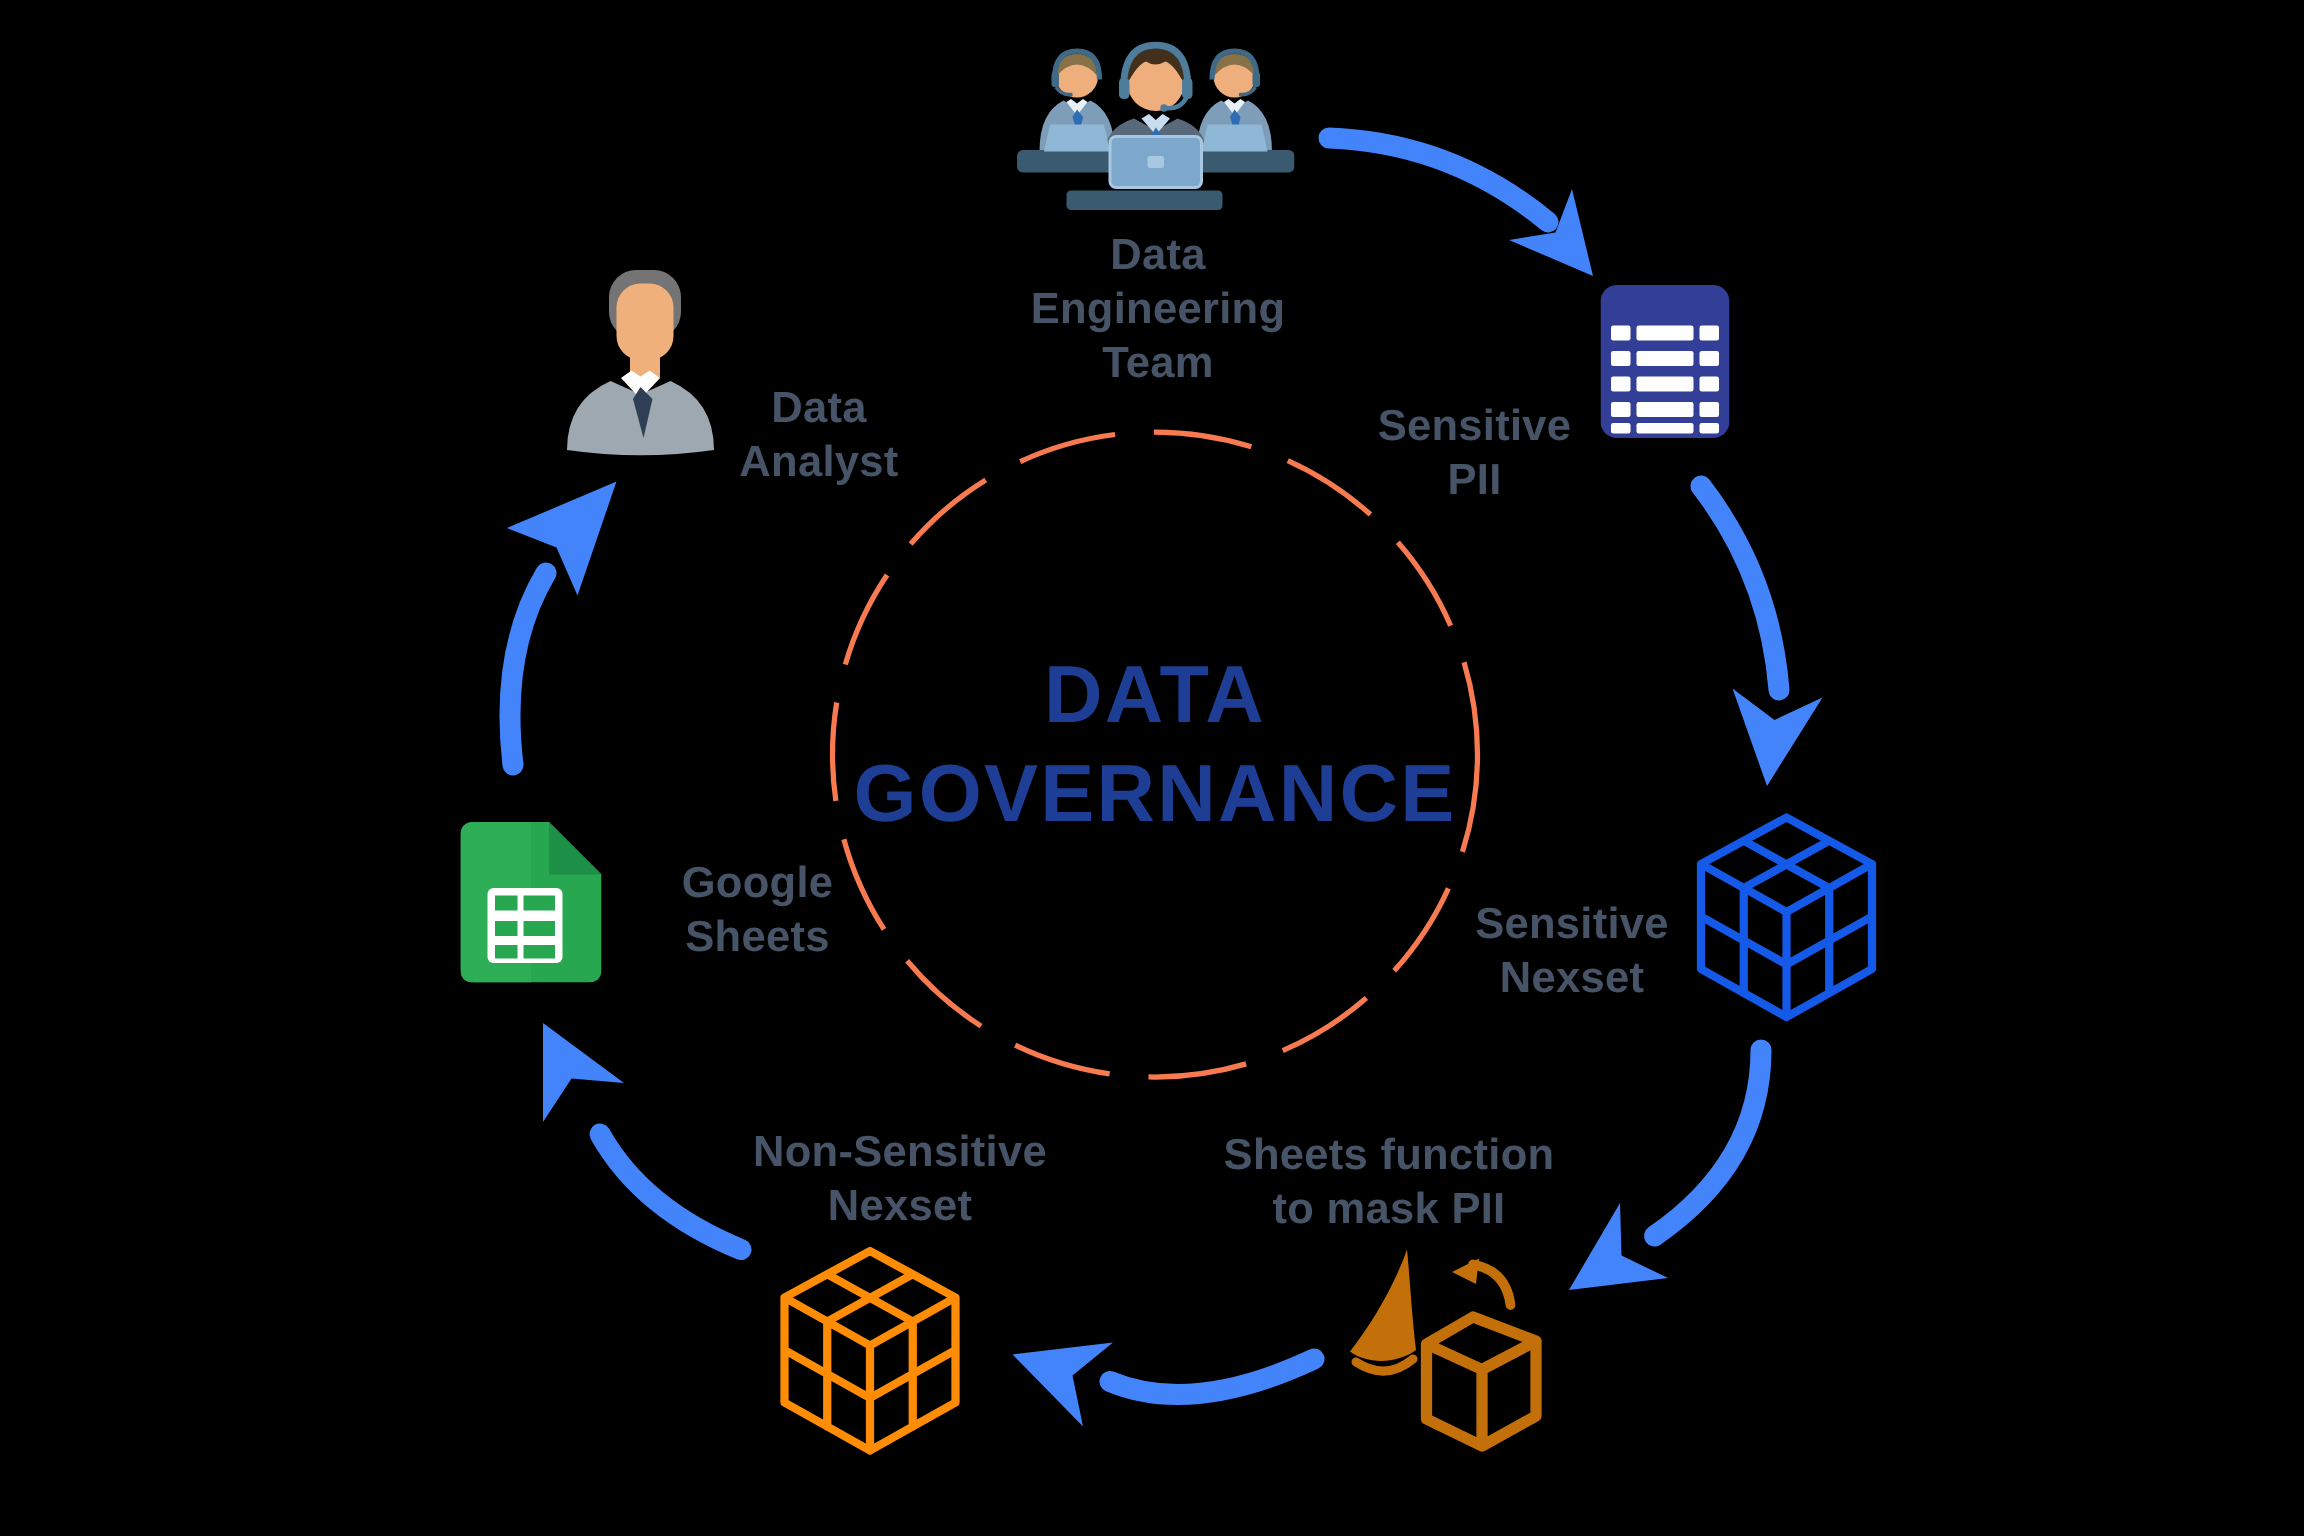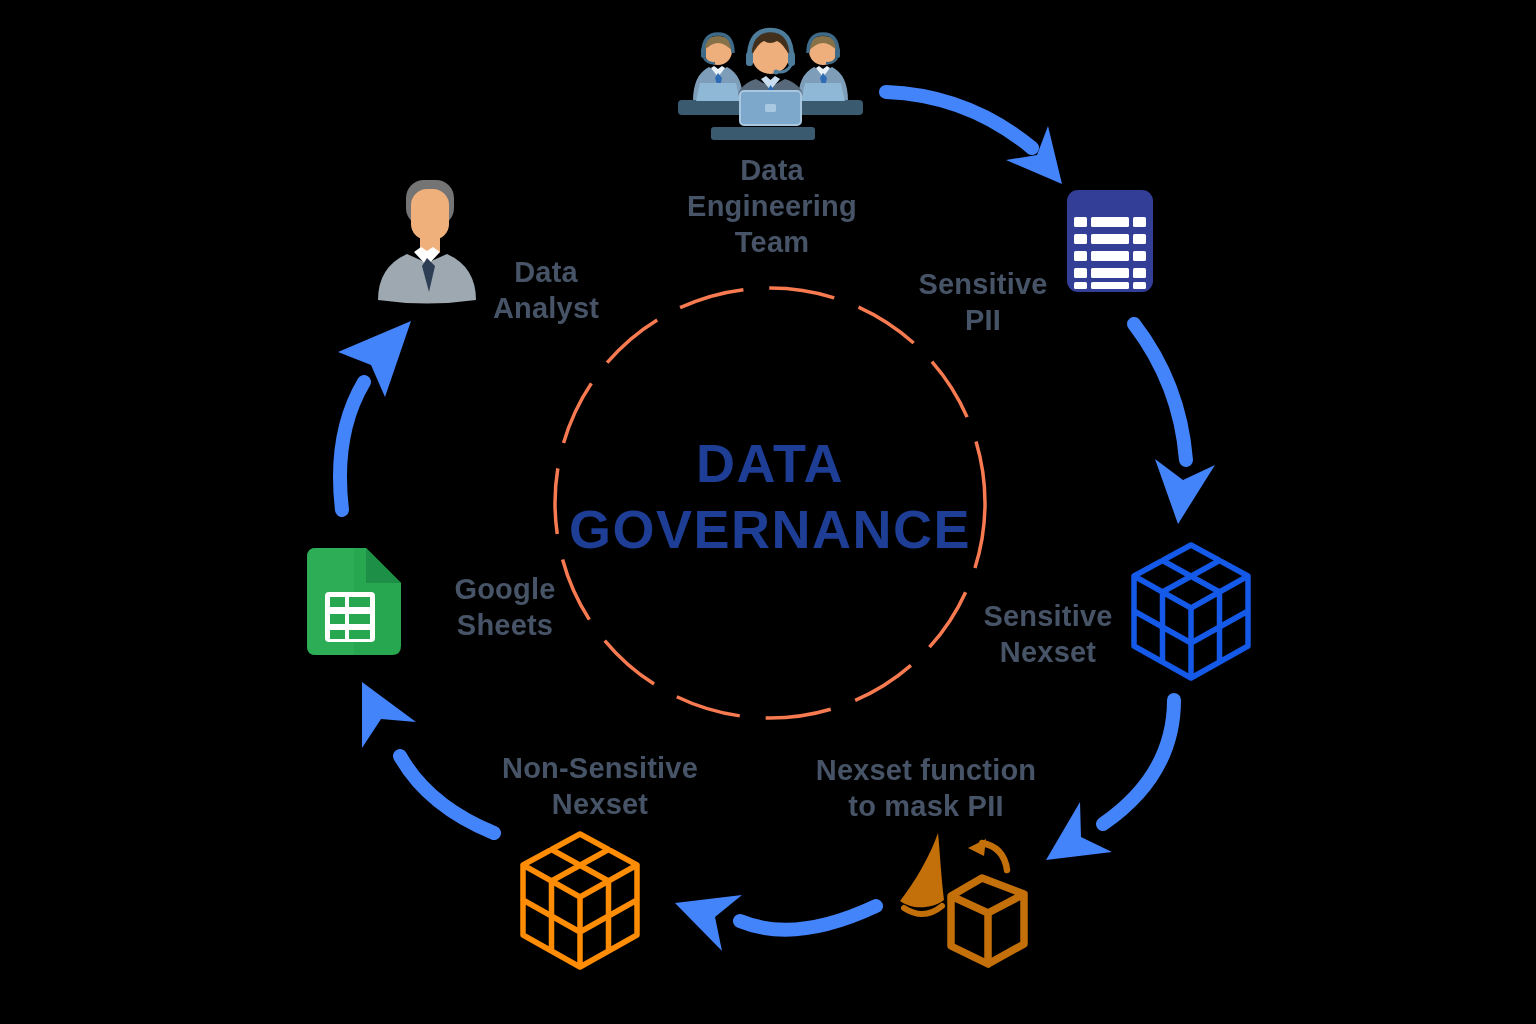--- a/index.html
+++ b/index.html
@@ -190,21 +190,21 @@
     <path d="M 55 82 L 63 90 L 57 116 L 50 90 Z" fill="#2E3F55"></path>
   </svg>
 
   <div class="label l-team">Data
 Engineering
 Team</div>
   <div class="label l-pii">Sensitive
 PII</div>
   <div class="label l-snex">Sensitive
 Nexset</div>
-  <div class="label l-hash">Nexset function
+  <div class="label l-hash">Sheets function
 to mask PII</div>
   <div class="label l-nnex">Non-Sensitive
 Nexset</div>
   <div class="label l-sheets">Google
 Sheets</div>
   <div class="label l-analyst">Data
 Analyst</div>
 
 </div>
 

